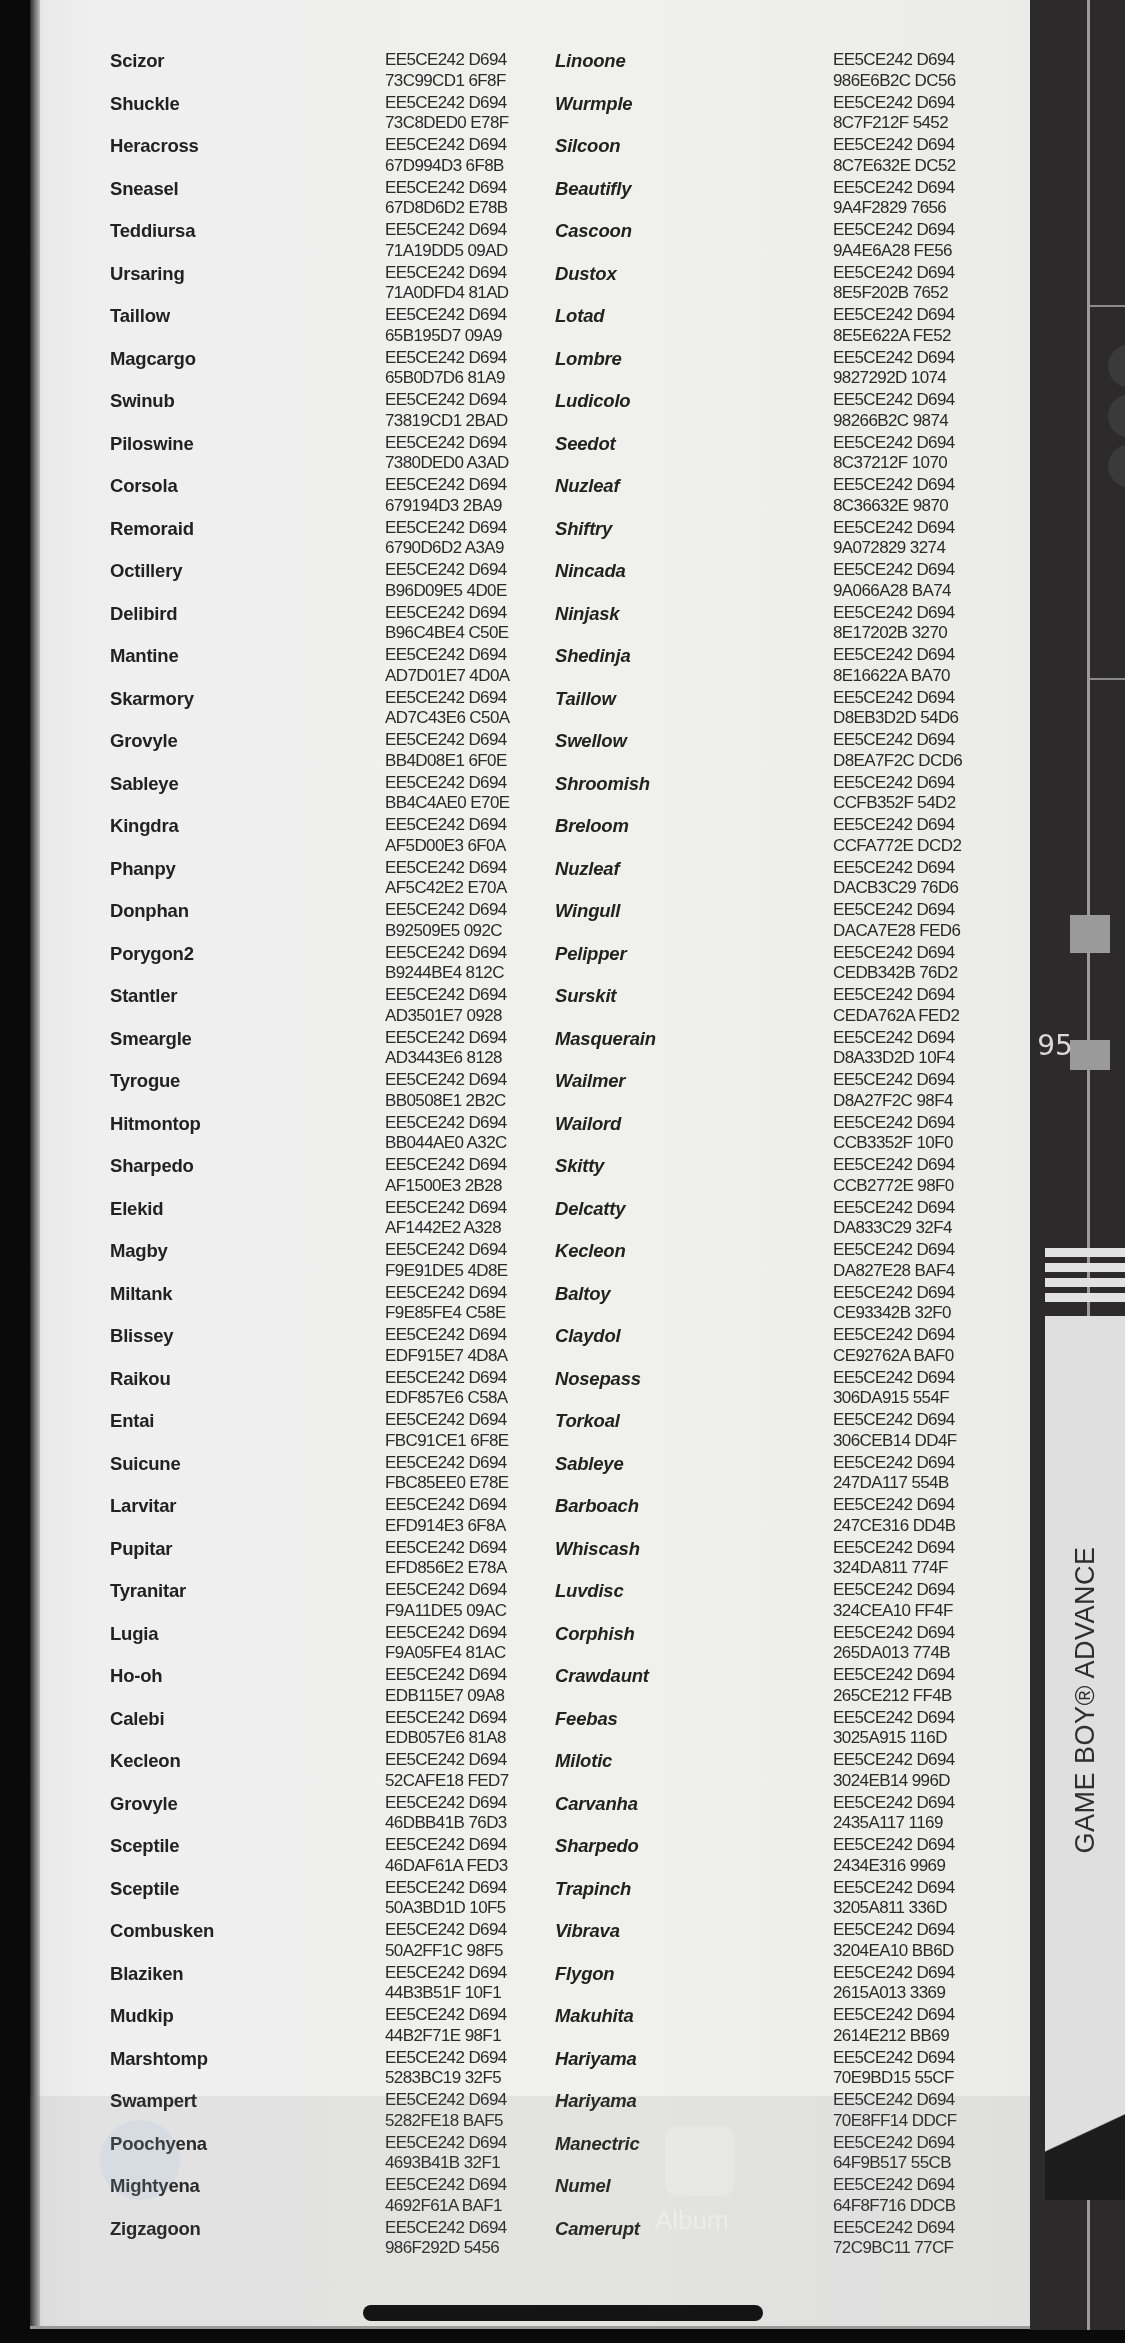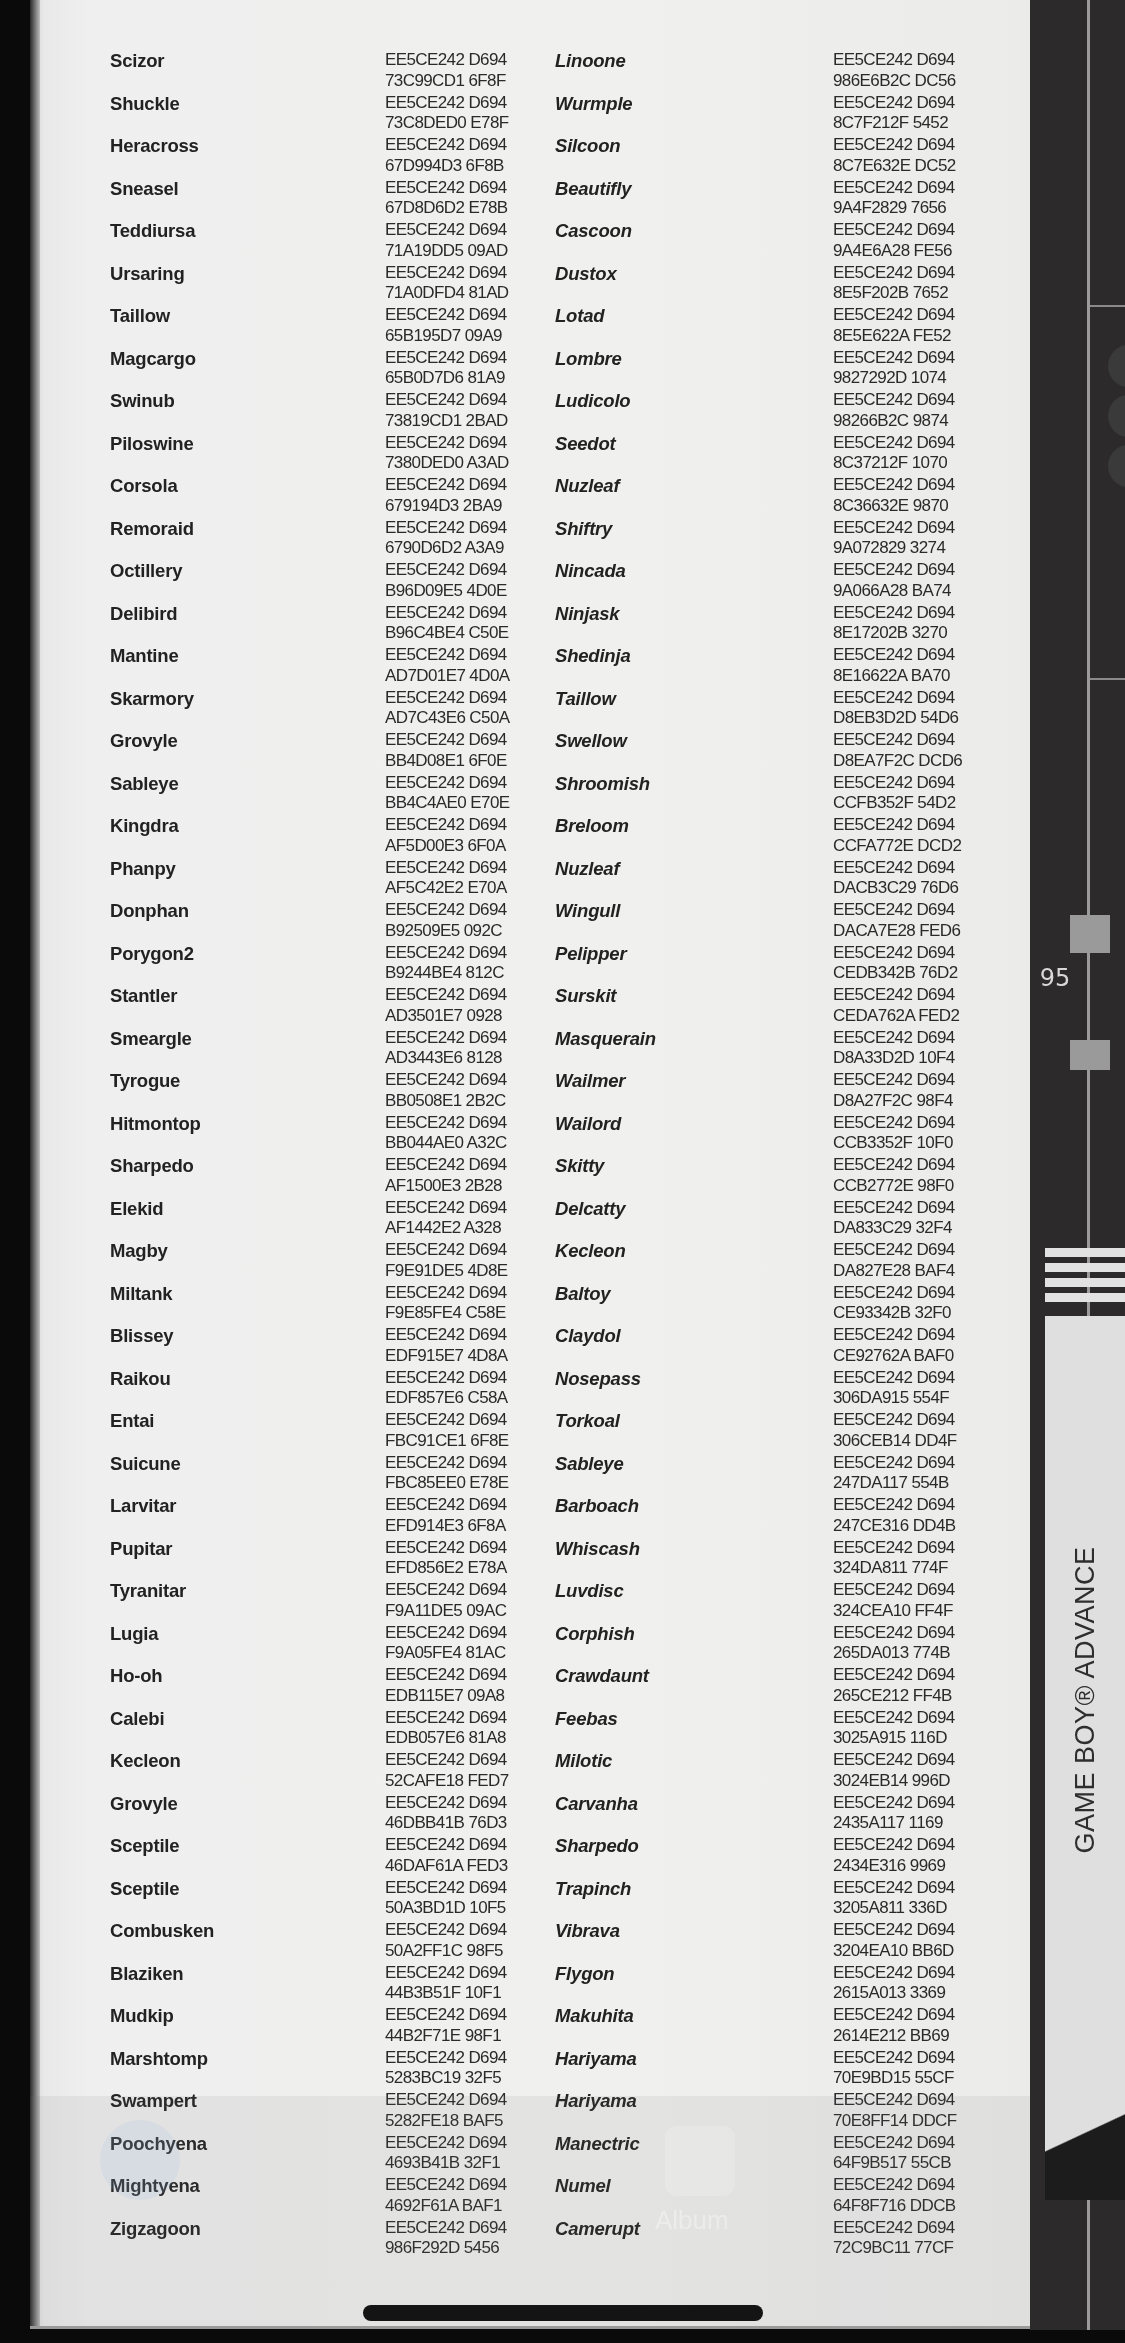--- a/index.html
+++ b/index.html
@@ -47,22 +47,22 @@
   .spine-line {
     position: absolute; left: 57px; top: 0; width: 3px; height: 100%; background: #9b9b9b;
   }
   .spine-hrule { position: absolute; left: 60px; width: 35px; height: 2px; background: #8a8a8a; }
   .spine-circle {
     position: absolute; left: 78px; width: 40px; height: 42px; border-radius: 50%;
     background: #3a3a3a;
   }
   .spine-tab { position: absolute; background: #9a9a9a; }
   .page-number {
-    position: absolute; left: 1035px; top: 964px; width: 40px; text-align: center;
-    color: #d8d8d8; font-size: 24px; font-family: "DejaVu Sans", sans-serif;
+    position: absolute; left: 1035px; top: 1029px; width: 40px; text-align: center;
+    color: #d8d8d8; font-size: 28px; font-family: "DejaVu Sans", sans-serif;
   }
   .spine-stripes { position: absolute; left: 15px; top: 1248px; width: 93px; }
   .spine-stripe { height: 9px; background: #e2e2e2; margin-bottom: 6px; }
   .spine-label-box {
     position: absolute; left: 15px; top: 1316px; width: 93px; height: 770px; background: #dfdfdf;
   }
   .spine-label {
     position: absolute; left: 1085px; top: 1700px; transform: translate(-50%, -50%) rotate(-90deg);
     white-space: nowrap; color: #2e2e2e; font-size: 27px; letter-spacing: 0.5px;
     font-family: "Liberation Sans", sans-serif;

